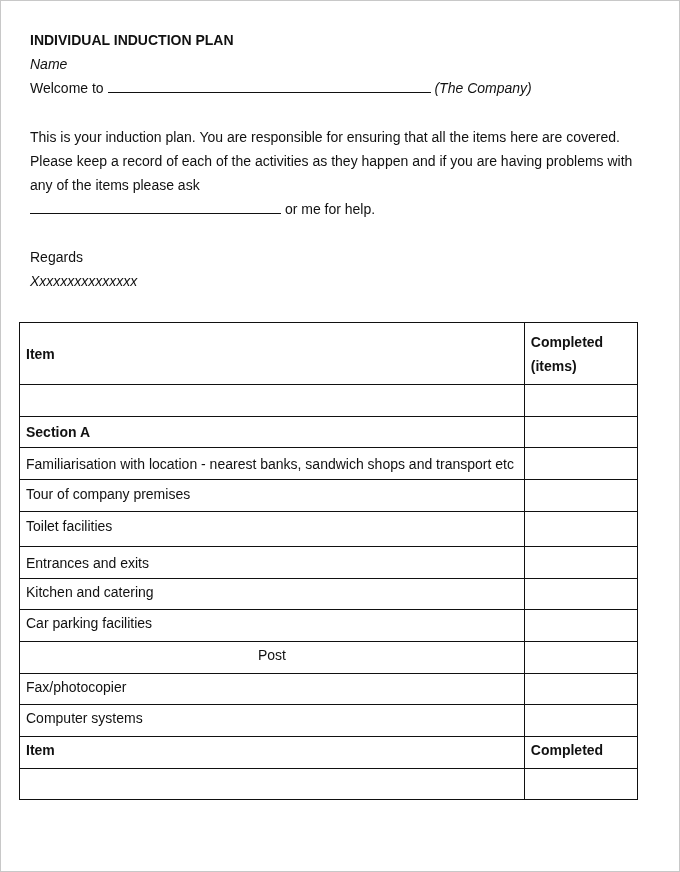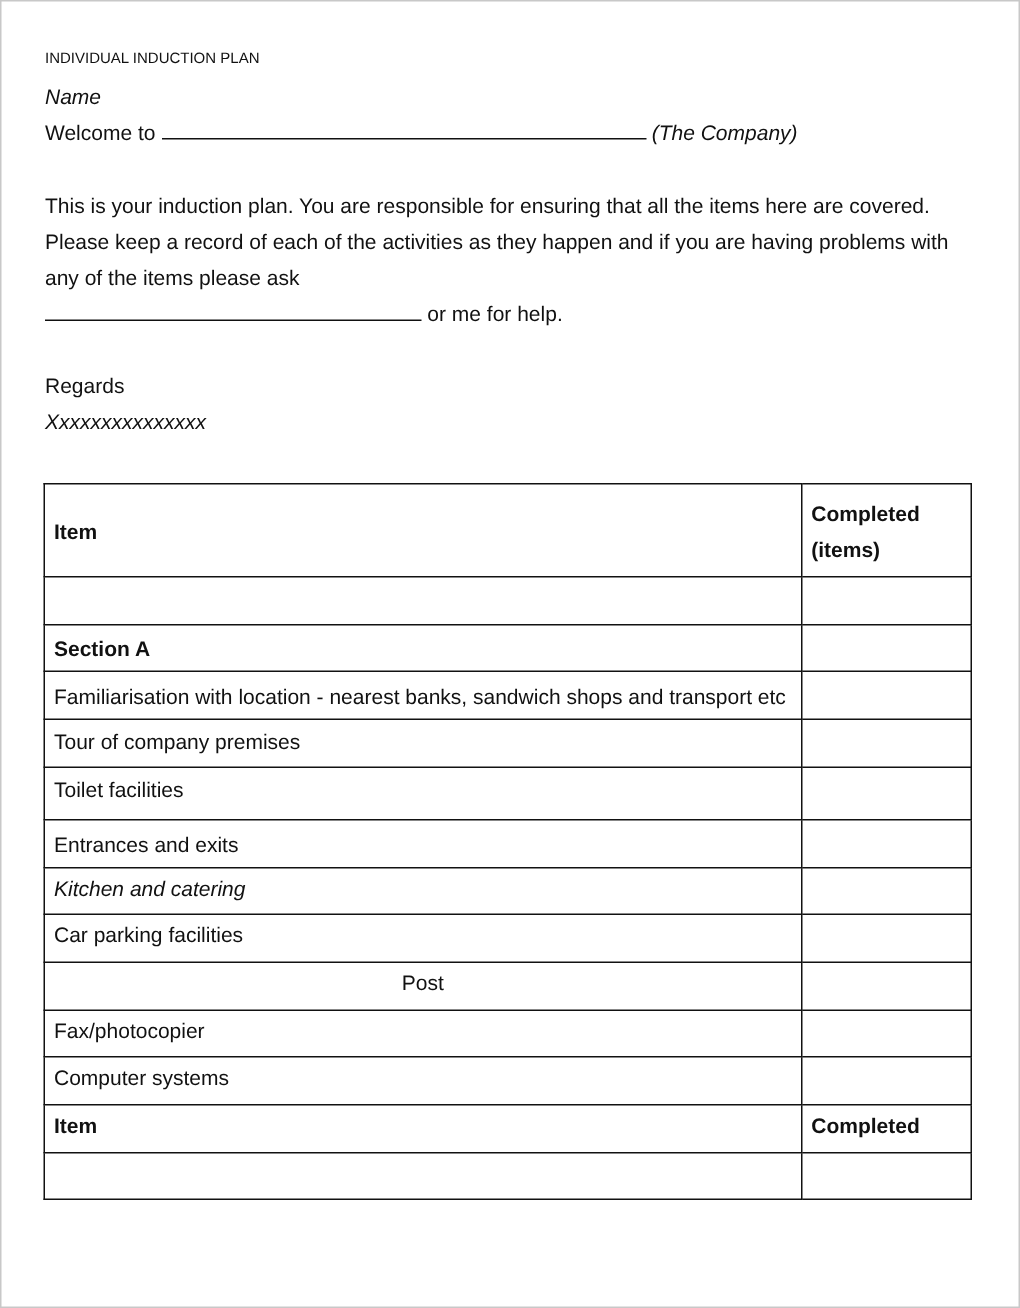--- a/index.html
+++ b/index.html
@@ -1,23 +1,23 @@
 <!DOCTYPE html>
 <html><head>
 <meta charset="utf-8">
 <style>
   html, body { margin:0; padding:0; }
   body { width:680px; height:872px; background:#fff; position:relative; overflow:hidden;
     font-family:"Liberation Sans", sans-serif; color:#111; }
   .frame { position:absolute; left:0; top:0; width:678px; height:870px; border:1px solid #c8c8c8; }
   .line { position:absolute; left:30px; font-size:14px; line-height:18px; white-space:nowrap; }
-  .title { font-weight:normal; font-size:10px; }
+  .title { font-weight:bold; font-size:14px; }
   .ital { font-style:italic; }
   .blank { display:inline-block; border-bottom:1px solid #111; vertical-align:baseline; height:12px; }
-  table { position:absolute; left:29px; top:322px; border-collapse:collapse; width:619px; }
+  table { position:absolute; left:19px; top:322px; border-collapse:collapse; width:619px; }
   td { border:1px solid #111; font-size:14px; padding:0 6px; vertical-align:middle; }
   td.c1 { width:491px; }
   td.c2 { width:100px; }
   .bold { font-weight:bold; }
   .hdr2 { line-height:24px; padding-top:1px; }
 </style>
 </head>
 <body>
 
 <div class="frame"></div>
@@ -67,21 +67,21 @@
     <td class="c2"></td>
   </tr>
   <tr style="height:35px;">
     <td class="c1" style="vertical-align:top;padding-top:6px;">Toilet facilities</td>
     <td class="c2"></td>
   </tr>
   <tr style="height:32px;">
     <td class="c1">Entrances and exits</td>
     <td class="c2"></td>
   </tr>
-  <tr style="height:31px;font-style:italic;">
+  <tr style="height:31px;">
     <td class="c1" style="vertical-align:top;padding-top:5px;">Kitchen and catering</td>
     <td class="c2"></td>
   </tr>
   <tr style="height:32px;">
     <td class="c1" style="vertical-align:top;padding-top:5px;">Car parking facilities</td>
     <td class="c2"></td>
   </tr>
   <tr style="height:32px;text-align:center;">
     <td class="c1" style="vertical-align:top;padding-top:5px;">Post</td>
     <td class="c2"></td>

